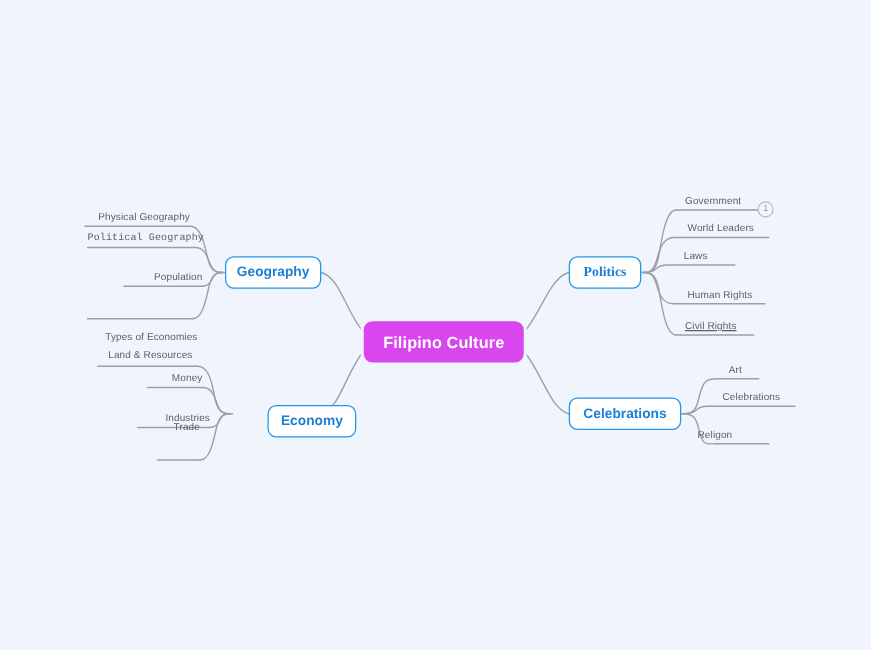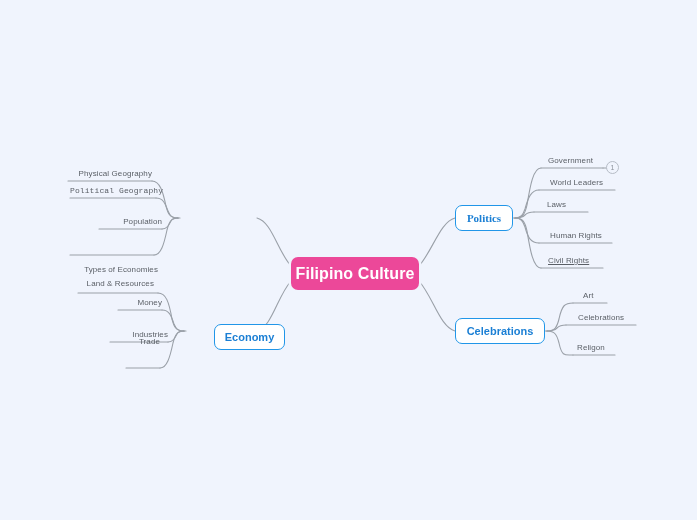--- a/index.html
+++ b/index.html
@@ -32,27 +32,27 @@
     pointer-events: none;
   }
 
   
   .center-node {
     position: absolute;
     left: 291px;
     top: 257px;
     width: 128px;
     height: 33px;
-    background: #ec4899;
+    background: #d946ef;
     border-radius: 7px;
     display: flex;
     align-items: center;
     justify-content: center;
     color: #ffffff;
-    font-size: 16px;
+    font-size: 13px;
     font-weight: bold;
     letter-spacing: 0.1px;
     box-sizing: border-box;
     box-shadow: 0 0 0 2.5px #f0f4fd;
     z-index: 5;
   }
 
   
   .branch-node {
     position: absolute;
@@ -164,20 +164,21 @@
       <path d="M 178,218 L 180,218"></path>
       <path d="M 184,331 L 186,331"></path>
       <path d="M 513,218 L 515,218"></path>
       <path d="M 545,331 L 547,331"></path>
       <path d="M 603,168 L 607,168"></path>
     </g>
   </svg>
 
   <div class="center-node">Filipino Culture</div>
 
+  <div class="branch-node branch-geography">Geography</div>
 
   <div class="branch-node branch-economy">Economy</div>
 
   <div class="branch-node branch-politics">Politics</div>
 
   <div class="branch-node branch-socio">Celebrations</div>
 
   <div class="leaf leaf-left" style="left:68px; top:168px; width:84px;">Physical Geography</div>
   <div class="leaf leaf-left" style="left:70px; top:185px; width:86px;font-family:Liberation Mono, monospace;">Political Geography</div>
   <div class="leaf leaf-left" style="left:99px; top:216px; width:63px;">Population</div>
@@ -191,15 +192,15 @@
   <div class="leaf leaf-right" style="left:548px; top:155px;">Government</div>
   <div class="leaf-badge" style="left:606px; top:161px;">1</div>
 
   <div class="leaf leaf-right" style="left:550px; top:177px;">World Leaders</div>
   <div class="leaf leaf-right" style="left:547px; top:199px;">Laws</div>
   <div class="leaf leaf-right" style="left:550px; top:230px;">Human Rights</div>
   <div class="leaf leaf-right" style="left:548px; top:255px;text-decoration:underline;">Civil Rights</div>
 
   <div class="leaf leaf-right" style="left:583px; top:290px;">Art</div>
   <div class="leaf leaf-right" style="left:578px; top:312px;">Celebrations</div>
-  <div class="leaf leaf-right" style="left:577px; top:342px;">Religon</div>
+  <div class="leaf leaf-right" style="left:558px; top:342px;">Religon</div>
 
 </div>
 
 </body></html>

